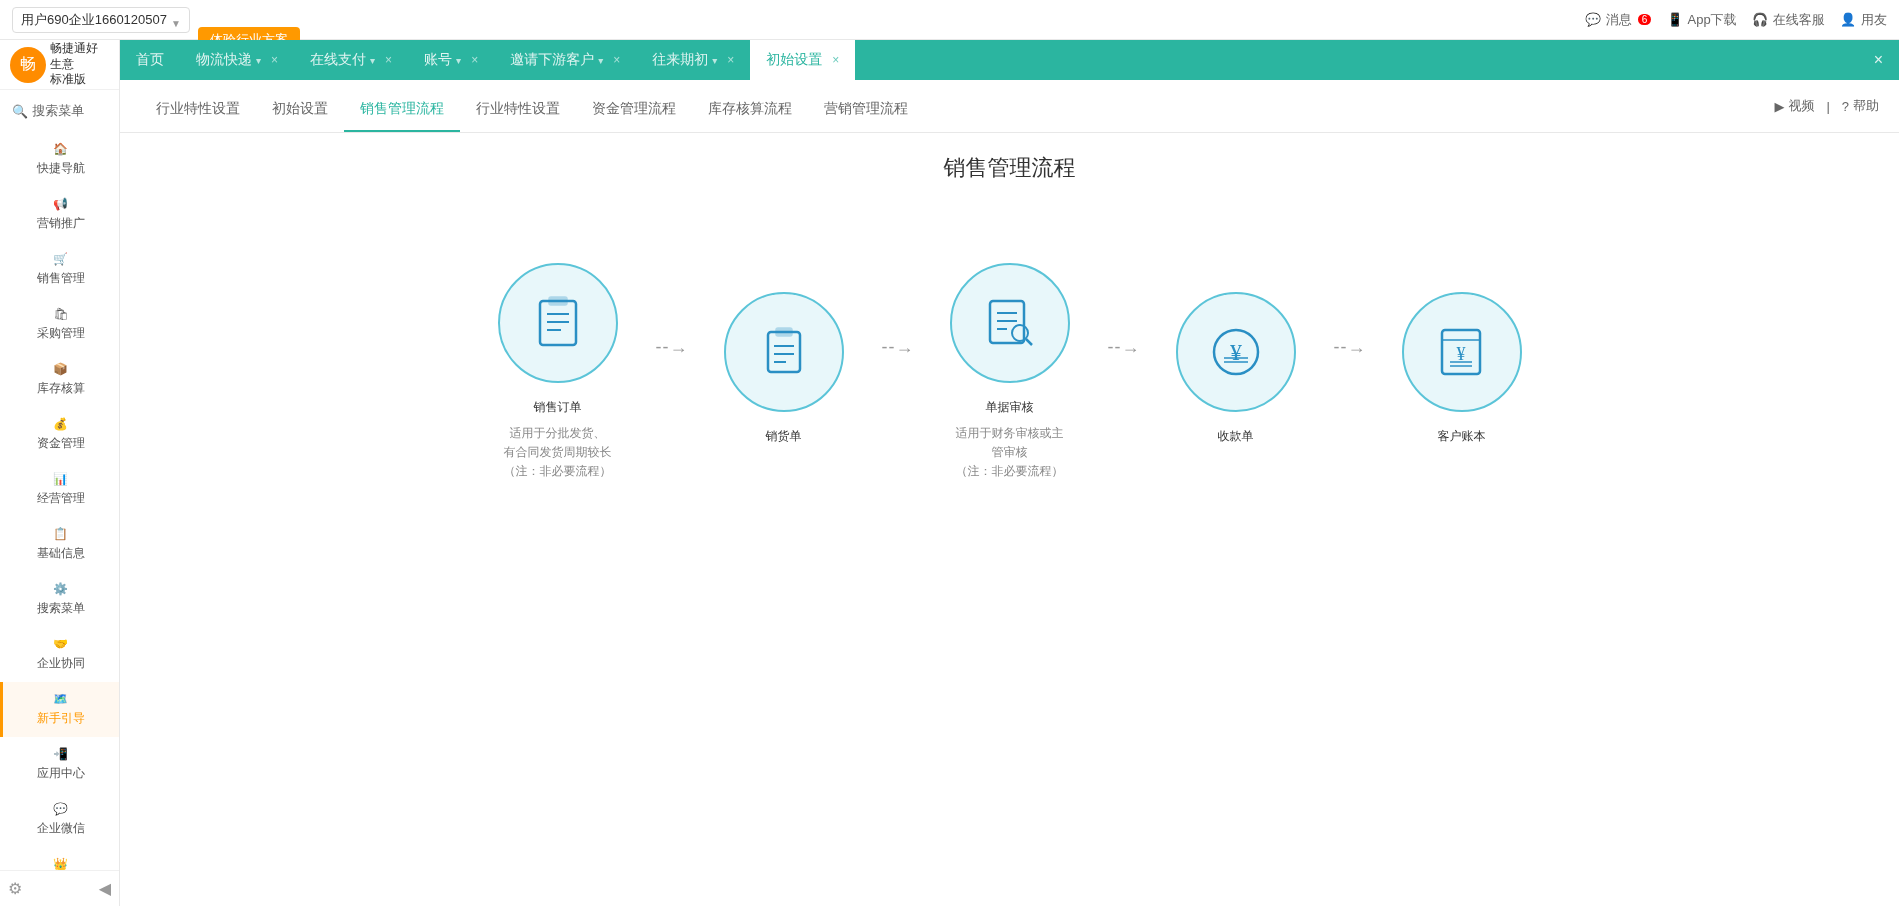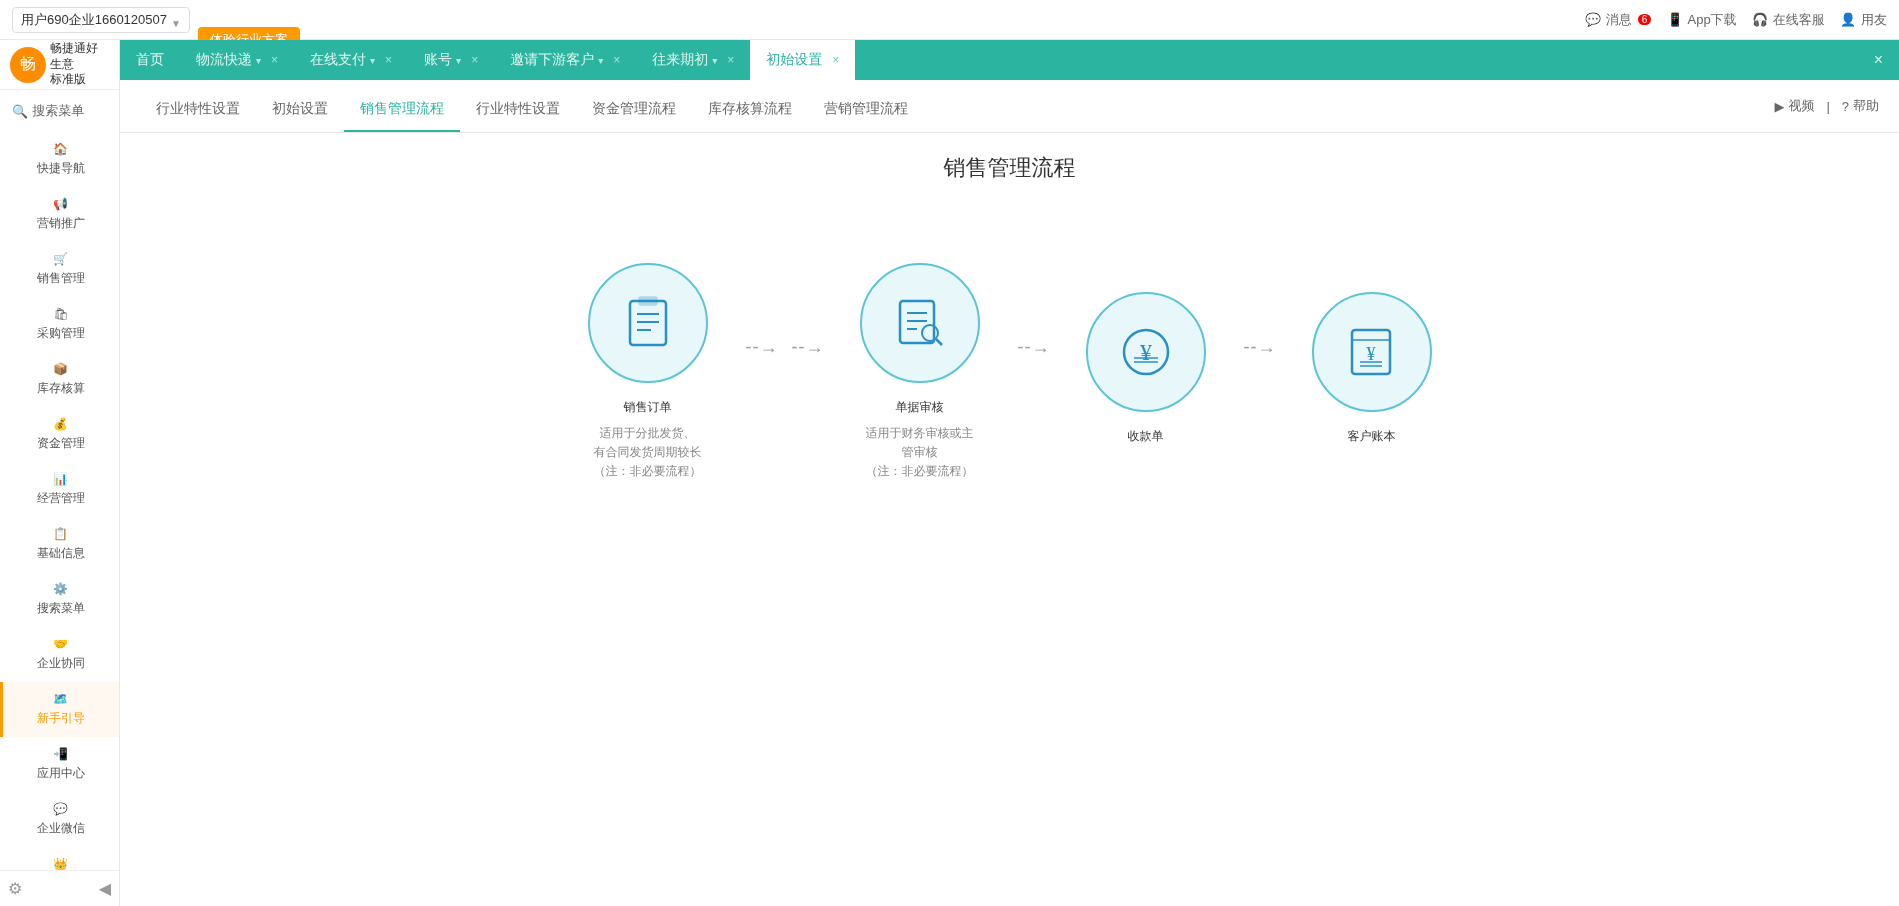--- a/index.html
+++ b/index.html
@@ -266,20 +266,33 @@
               <line x1="19" y1="37" x2="33" y2="37" stroke="#2a8fc4" stroke-width="2"></line>
               <rect x="21" y="4" width="18" height="8" rx="2" fill="#2a8fc4" opacity="0.3" stroke="#2a8fc4" stroke-width="1.5"></rect>
             </svg>
           </div>
           <div class="flow-label">销售订单</div>
           <div class="flow-desc">适用于分批发货、<br>有合同发货周期较长<br>（注：非必要流程）</div>
         </div>
 
         <div class="flow-arrow">- - →</div>
 
+        <div class="flow-step">
+          <div class="flow-circle">
+            <svg viewBox="0 0 60 60" fill="none" xmlns="http://www.w3.org/2000/svg">
+              <rect x="14" y="10" width="32" height="40" rx="3" stroke="#2a8fc4" stroke-width="2.5" fill="none"></rect>
+              <rect x="22" y="6" width="16" height="8" rx="2" fill="#2a8fc4" opacity="0.3" stroke="#2a8fc4" stroke-width="1.5"></rect>
+              <line x1="20" y1="24" x2="40" y2="24" stroke="#2a8fc4" stroke-width="2"></line>
+              <line x1="20" y1="32" x2="40" y2="32" stroke="#2a8fc4" stroke-width="2"></line>
+              <line x1="20" y1="40" x2="32" y2="40" stroke="#2a8fc4" stroke-width="2"></line>
+            </svg>
+          </div>
+          <div class="flow-label">销货单</div>
+          <div class="flow-desc"></div>
+        </div>
 
         <div class="flow-arrow">- - →</div>
 
         <div class="flow-step">
           <div class="flow-circle">
             <svg viewBox="0 0 60 60" fill="none" xmlns="http://www.w3.org/2000/svg">
               <rect x="10" y="8" width="34" height="42" rx="3" stroke="#2a8fc4" stroke-width="2.5" fill="none"></rect>
               <line x1="17" y1="20" x2="37" y2="20" stroke="#2a8fc4" stroke-width="2"></line>
               <line x1="17" y1="28" x2="37" y2="28" stroke="#2a8fc4" stroke-width="2"></line>
               <line x1="17" y1="36" x2="27" y2="36" stroke="#2a8fc4" stroke-width="2"></line>

